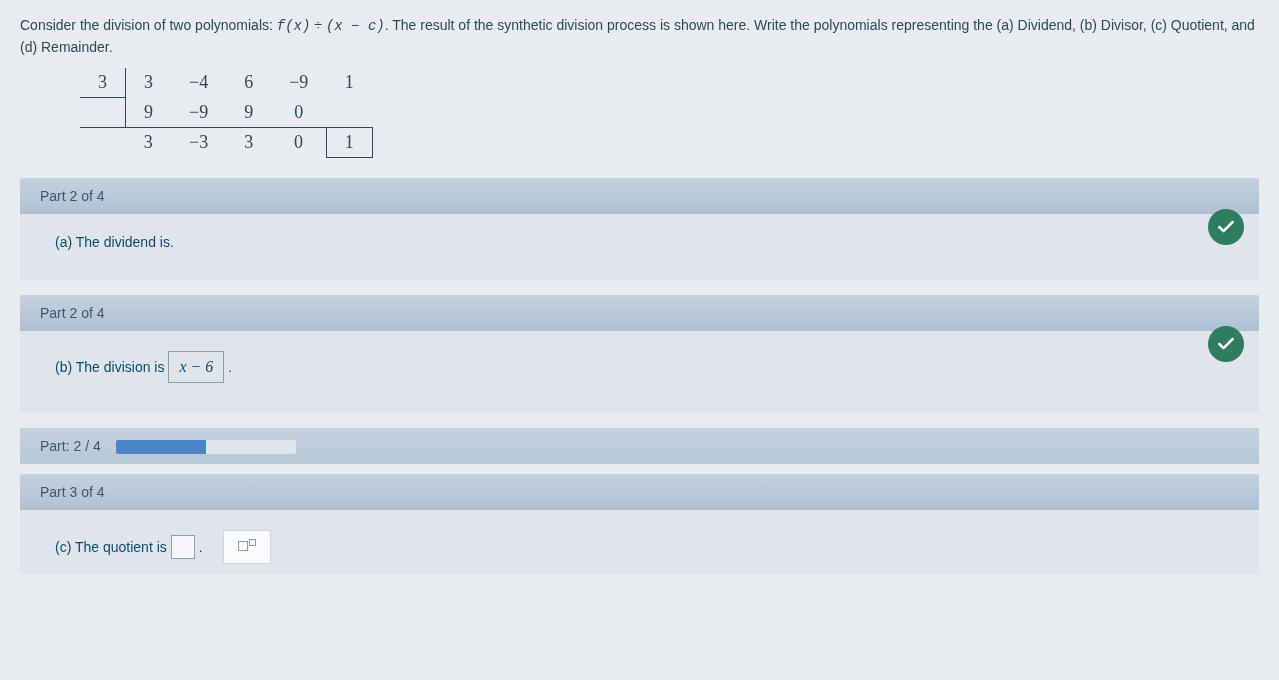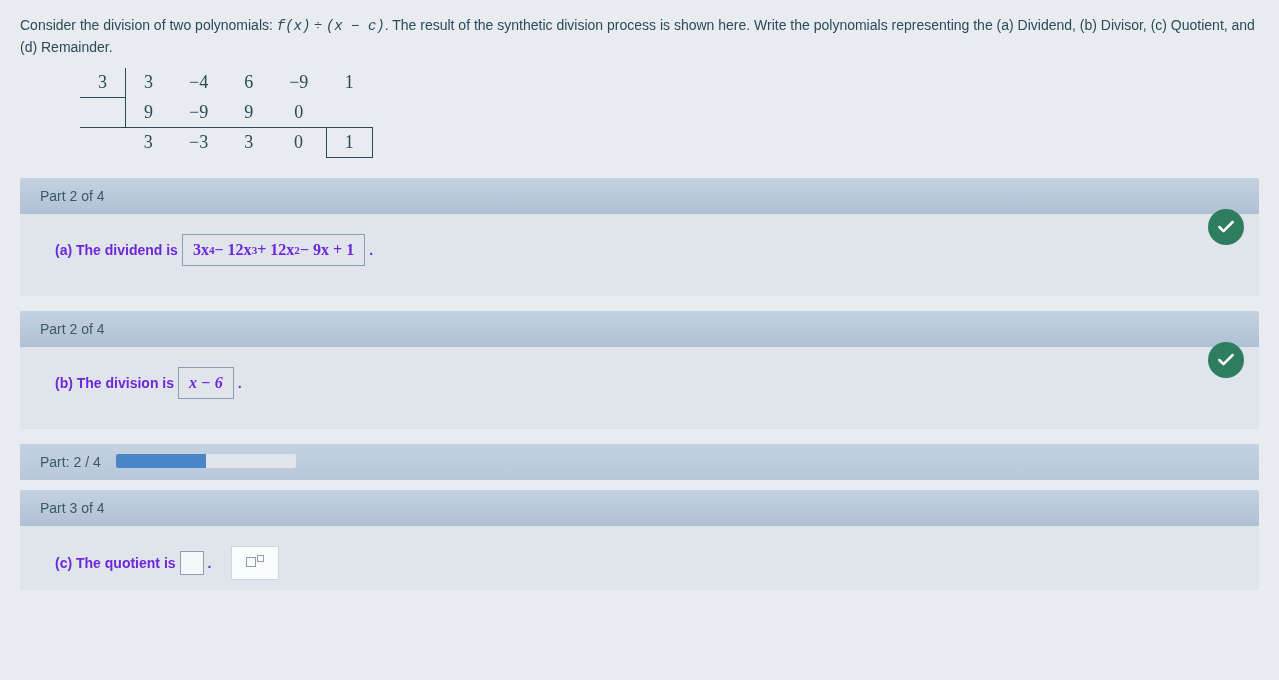--- a/index.html
+++ b/index.html
@@ -75,45 +75,44 @@
       border-radius: 50%;
       display: flex;
       align-items: center;
       justify-content: center;
     }
     .check-badge svg {
       width: 20px;
       height: 20px;
     }
     .answer-line {
-      color: #6d28d9;
+      color: #0c4a6e;
       display: flex;
       align-items: center;
       flex-wrap: wrap;
-      font-weight: bold;
     }
     .answer-box {
       border: 1px solid #8aa0b0;
       padding: 6px 10px;
       margin: 0 4px;
       font-family: 'Times New Roman', serif;
       font-size: 16px;
       display: inline-flex;
       align-items: center;
     }
     .sup {
       font-size: 0.7em;
       vertical-align: super;
     }
     .progress-section {
       background: linear-gradient(to bottom, #c4d1e0, #b8c8da);
       padding: 10px 20px;
       color: #3a5a6a;
       display: flex;
-      align-items: flex-start;
+      align-items: flex-end;
       gap: 15px;
       margin-top: 10px;
     }
     .progress-bar {
       width: 180px;
       height: 14px;
       background: #e0e5ec;
       border-radius: 2px;
       overflow: hidden;
     }
@@ -202,29 +201,20 @@
 
 <div class="part-header">Part 2 of 4</div>
 <div class="part-body">
   <div class="check-badge">
     <svg viewBox="0 0 24 24" fill="none" stroke="#fff" stroke-width="3" stroke-linecap="round" stroke-linejoin="round">
         <polyline points="4 12 9 17 20 6"></polyline>
       </svg>
   </div>
   <div class="answer-line">
     <span>(a) The dividend is </span>
-    <span class="answer-box">
-      <span>3x</span>
-        <span class="sup">4</span>
-        <span> − 12x</span>
-        <span class="sup">3</span>
-        <span> + 12x</span>
-        <span class="sup">2</span>
-        <span> − 9x + 1</span>
-    </span>
     <span>.</span>
   </div>
 </div>
 
 <div class="part-header">Part 2 of 4</div>
 <div class="part-body">
   <div class="check-badge">
     <svg viewBox="0 0 24 24" fill="none" stroke="#fff" stroke-width="3" stroke-linecap="round" stroke-linejoin="round">
         <polyline points="4 12 9 17 20 6"></polyline>
       </svg>

